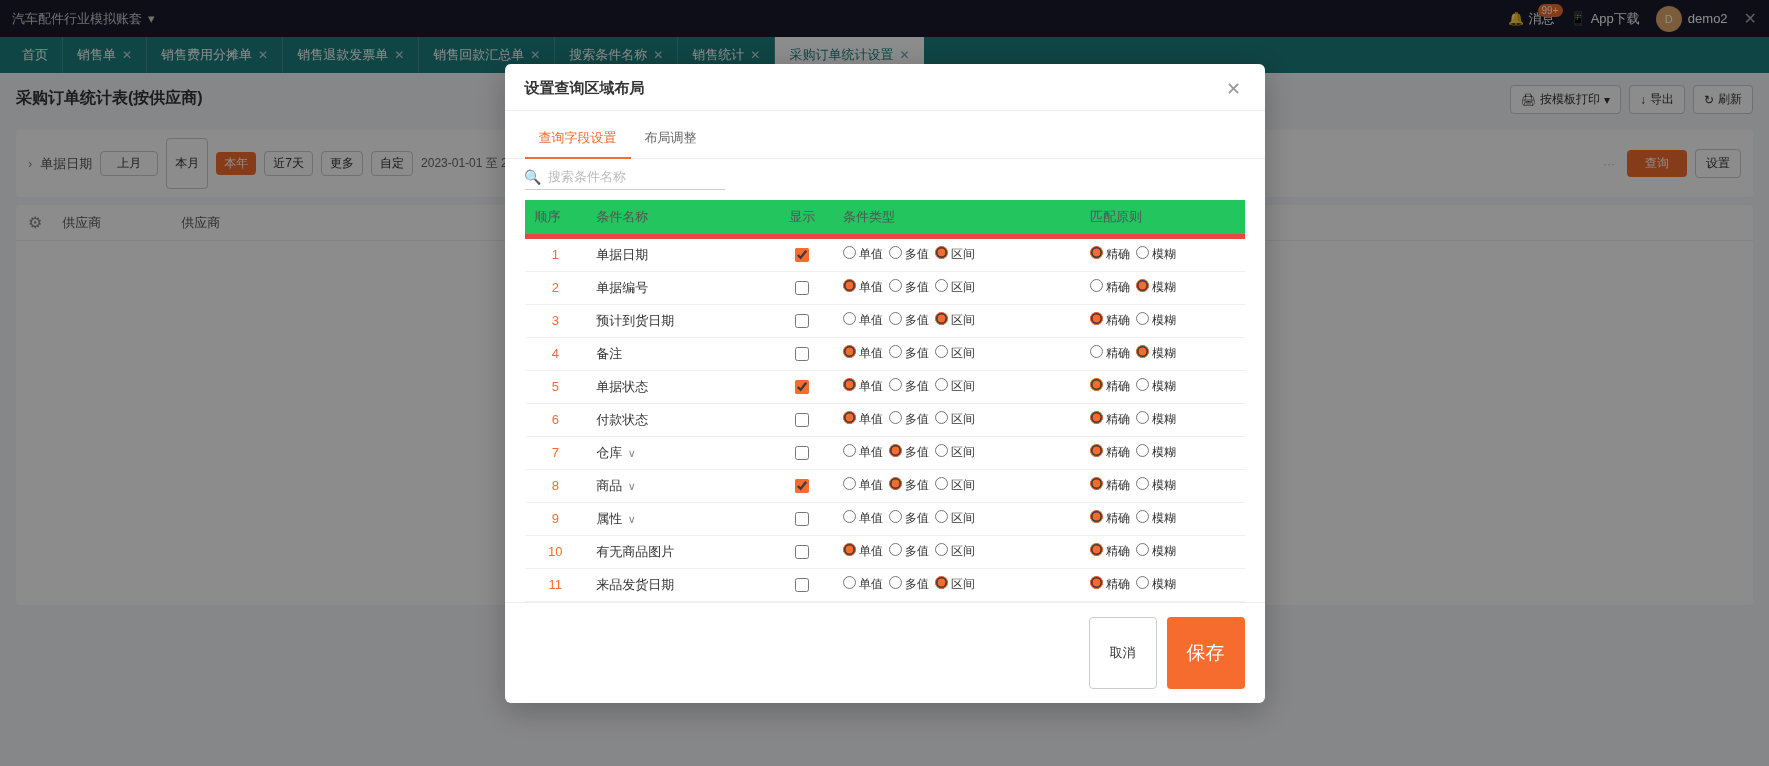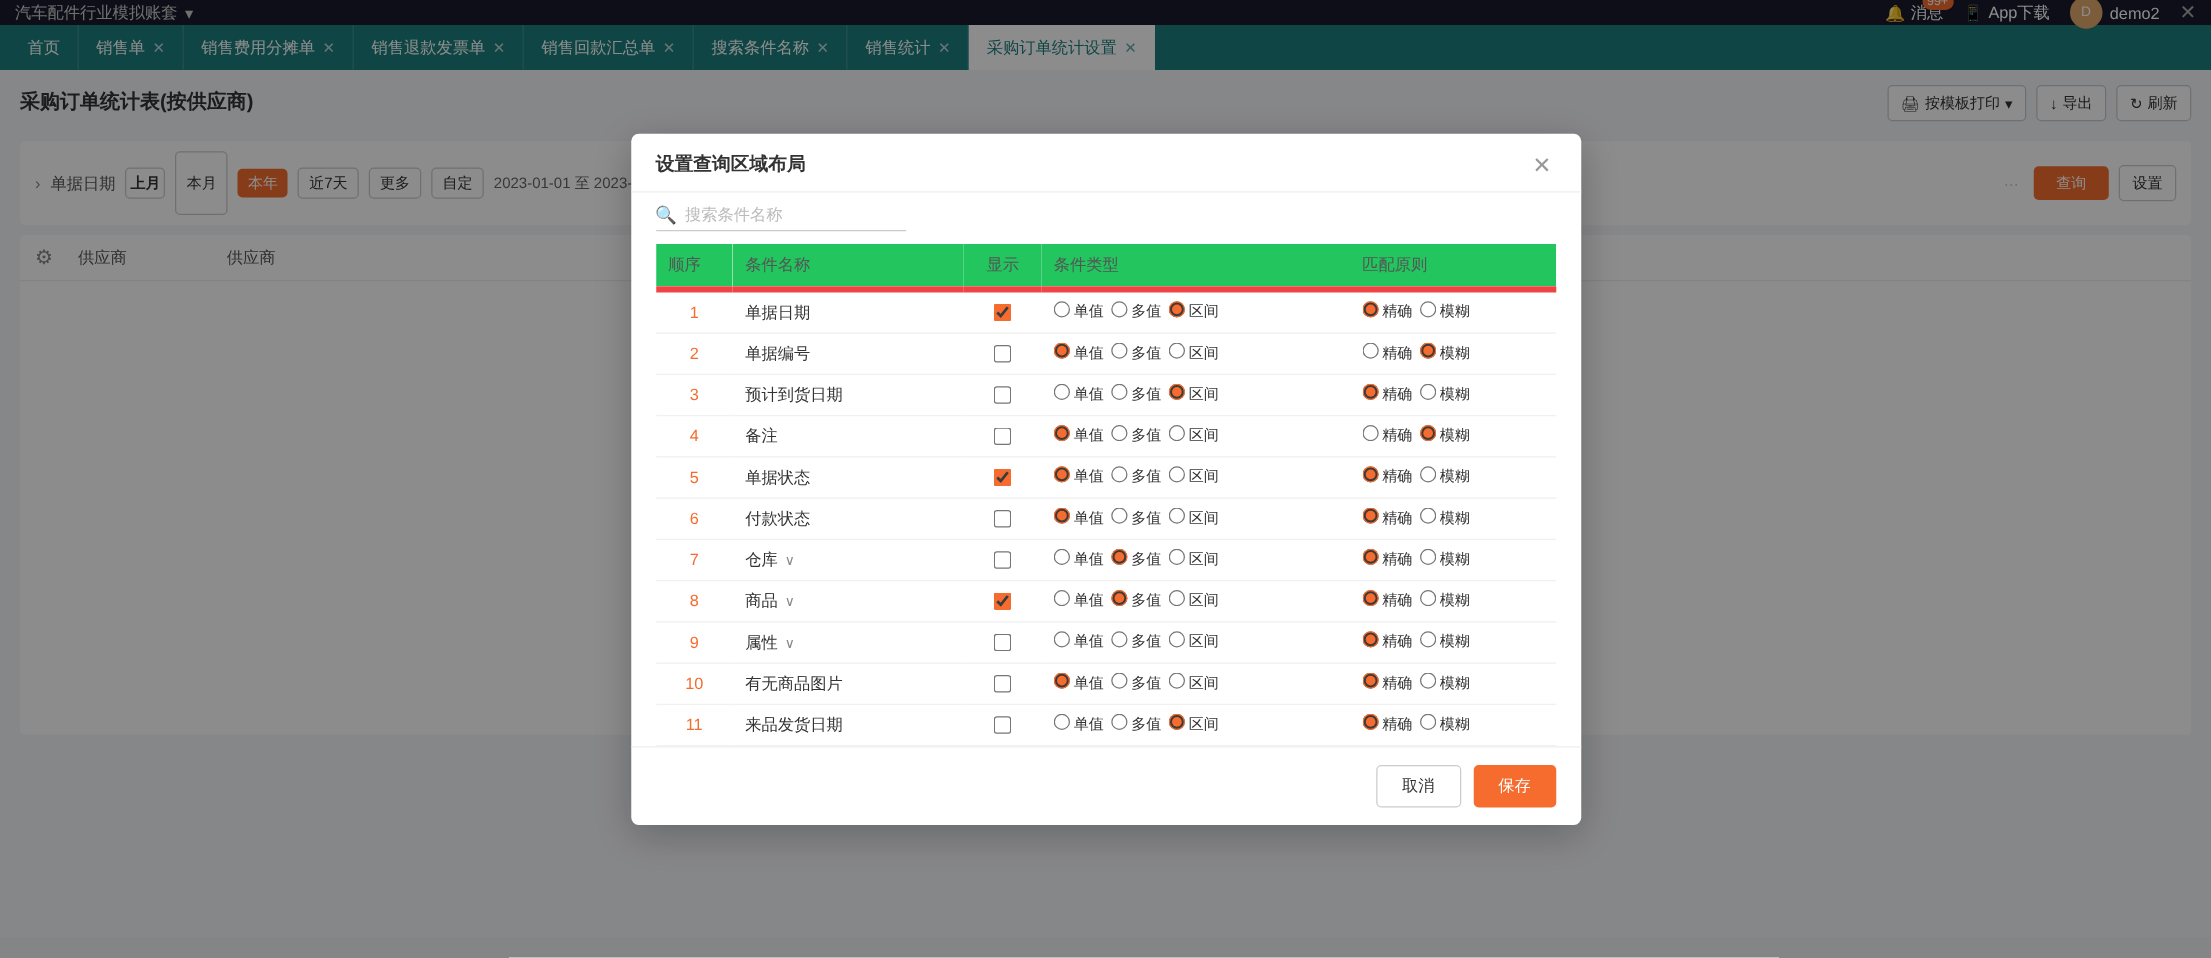--- a/index.html
+++ b/index.html
@@ -1,20 +1,20 @@
 <!DOCTYPE html>
 <html><head>
   <meta charset="utf-8">
   <style>
     * { box-sizing: border-box; margin: 0; padding: 0; }
     body { font-family: 'Microsoft YaHei', Arial, sans-serif; font-size: 13px; background: #f0f2f5; overflow: hidden; }
 
     
     .top-bar {
-      height: 20px;
+      height: 37px;
       background: #1a1a2e;
       display: flex;
       align-items: center;
       justify-content: space-between;
       padding: 0 12px;
       color: #fff;
     }
     .top-bar-left { font-size: 13px; color: #ccc; display: flex; align-items: center; gap: 6px; }
     .top-bar-right { display: flex; align-items: center; gap: 16px; font-size: 13px; }
     .top-bar-right .notif { display: flex; align-items: center; gap: 4px; position: relative; }
@@ -220,22 +220,22 @@
       padding: 7px 20px;
       font-size: 13px;
       cursor: pointer;
       color: #333;
     }
     .btn-save {
       border: none;
       background: #f56c2e;
       color: #fff;
       border-radius: 4px;
-      padding: 7px 20px;
-      font-size: 13px;
+      padding: 23px 20px;
+      font-size: 19px;
       cursor: pointer;
     }
 
     
     .query-table-wrap::-webkit-scrollbar { width: 6px; }
     .query-table-wrap::-webkit-scrollbar-thumb { background: #ccc; border-radius: 3px; }
 
     .close-x { font-size: 18px; line-height: 1; }
 
     .dropdown-arrow { font-size: 11px; color: #888; margin-left: 2px; }
@@ -318,21 +318,21 @@
       <button class="btn-cancel" style="font-size:12px;padding:5px 10px;display:flex;align-items:center;gap:4px;">
         <span>↻</span>
         <span>刷新</span>
       </button>
     </div>
   </div>
 
   <div class="filter-bar">
     <span style="color:#888;font-size:13px;">›</span>
     <span style="font-size:13px;color:#555;">单据日期</span>
-    <button class="btn-cancel" style="font-size:12px;padding:3px 3px;font-weight:bold;">上月</button>
+    <button class="btn-cancel" style="font-size:12px;padding:3px 16px;">上月</button>
     <button class="btn-cancel" style="font-size:12px;padding:16px 8px;">本月</button>
     <button class="btn-save" style="font-size:12px;padding:3px 8px;">本年</button>
     <button class="btn-cancel" style="font-size:12px;padding:3px 8px;">近7天</button>
     <button class="btn-cancel" style="font-size:12px;padding:3px 8px;">更多</button>
     <button class="btn-cancel" style="font-size:12px;padding:3px 8px;">自定</button>
     <span class="filter-date-range">2023-01-01 至 2023-12-31</span>
     <span style="margin-left:auto;color:#bbb;font-size:12px;">···</span>
     <button class="btn-save" style="font-size:12px;padding:5px 18px;margin-left:4px;">查询</button>
     <button class="btn-cancel" style="font-size:12px;padding:5px 10px;">设置</button>
   </div>
@@ -349,20 +349,28 @@
 <div class="modal-overlay">
   <div class="modal">
 
     <div class="modal-header">
       <span class="modal-title">设置查询区域布局</span>
       <div class="modal-close">
         <span class="close-x">✕</span>
       </div>
     </div>
 
+    <div class="modal-tabs">
+      <div class="modal-tab active">
+        <span>查询字段设置</span>
+      </div>
+      <div class="modal-tab">
+        <span>布局调整</span>
+      </div>
+    </div>
 
     <div class="modal-body">
 
       <div class="modal-search">
         <div class="search-input-wrap">
           <span style="color:#aaa;font-size:14px;">🔍</span>
           <input type="text" placeholder="搜索条件名称" style="">
         </div>
       </div>
 

